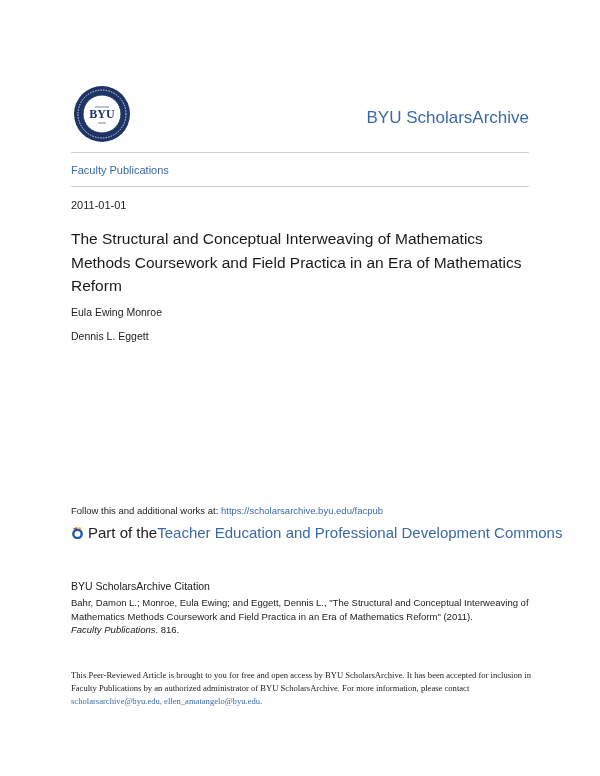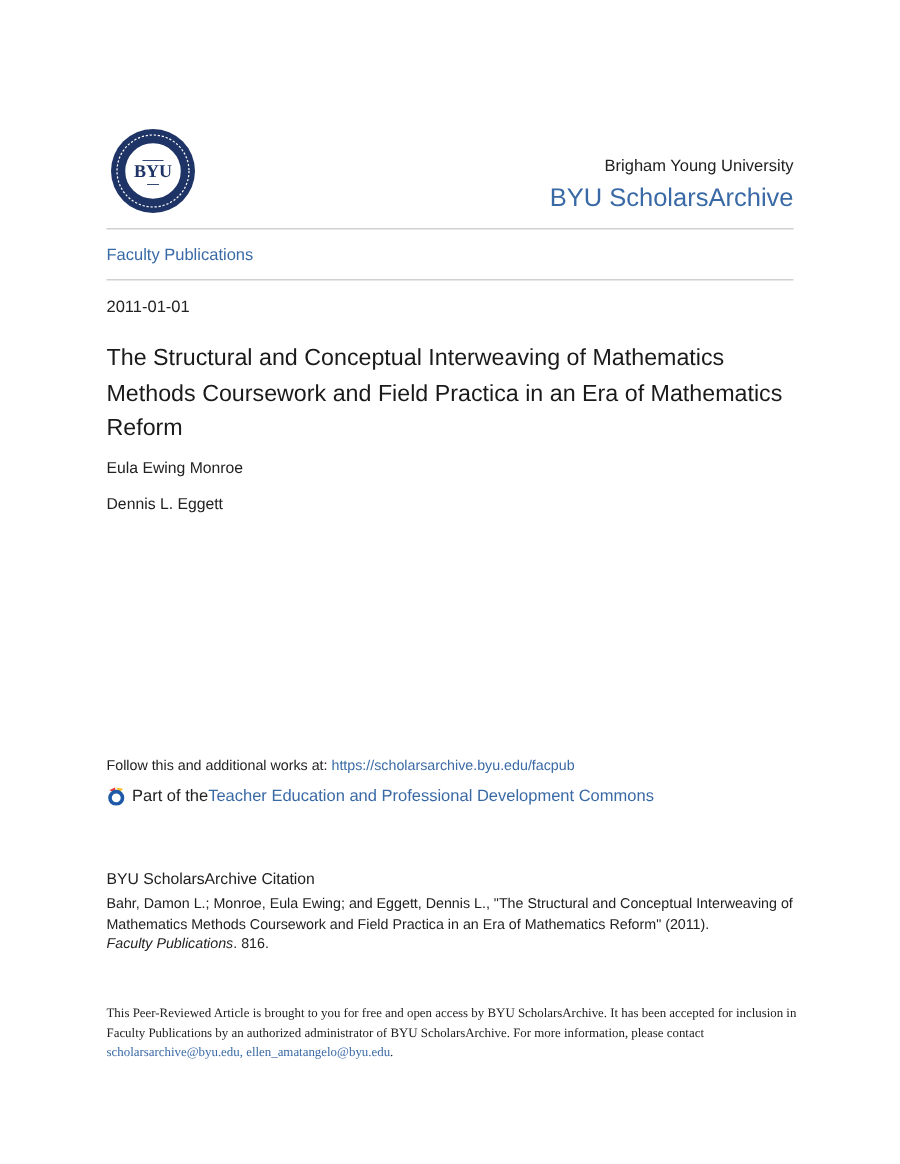--- a/index.html
+++ b/index.html
@@ -14,21 +14,21 @@
     .archive-name { font-size: 17px; color: #3a6aa6; line-height: 22px; margin-top: 3px; }
     .rule { left: 71px; width: 458px; height: 1px; background: #d0d0d0; }
     .link { color: #3a6aa6; }
     .series { left: 71px; top: 164px; font-size: 11px; color: #3a6aa6; }
     .date { left: 71px; top: 199px; font-size: 11px; color: #222; }
     .title { left: 71px; top: 227px; width: 470px; font-size: 15.5px; line-height: 23.5px; color: #1a1a1a; }
     .authors { left: 71px; top: 305px; font-size: 10.5px; line-height: 14px; }
     .author { margin-bottom: 10px; }
     .author-email { font-size: 10px; color: #333; margin-top: -1px; }
     .follow { left: 71px; top: 505px; font-size: 9.5px; color: #222; }
-    .partof { left: 71px; top: 524px; font-size: 11px; color: #222; display: flex; align-items: center; justify-content: center; }
+    .partof { left: 71px; top: 524px; font-size: 15px; color: #222; display: flex; align-items: center; justify-content: center; }
     .network-icon { width: 13px; height: 13px; margin-right: 4px; }
     .cite-head { left: 71px; top: 580px; font-size: 10.5px; color: #222; }
     .cite { left: 71px; top: 596px; width: 465px; font-size: 9.5px; line-height: 13.5px; color: #222; }
     .cite i { font-style: italic; }
     .notice { left: 71px; top: 669px; width: 465px; font-size: 8.6px; line-height: 13px; color: #222; font-family: Liberation Serif, serif; }
   </style>
 </head>
 <body>
 
 <div class="abs logo">
@@ -37,21 +37,20 @@
     <circle cx="29" cy="29" r="24" fill="none" stroke="#ffffff" stroke-width="0.8" stroke-dasharray="1.5 1.2"></circle>
     <circle cx="29" cy="29" r="19" fill="#ffffff"></circle>
     <circle cx="29" cy="29" r="19" fill="none" stroke="#1f3466" stroke-width="1"></circle>
     <text x="29" y="33" text-anchor="middle" font-family="Liberation Serif, serif" font-weight="bold" font-size="12" fill="#1f3466">BYU</text>
     <line x1="22" y1="22" x2="36" y2="22" stroke="#1f3466" stroke-width="0.6"></line>
     <line x1="25" y1="38" x2="33" y2="38" stroke="#1f3466" stroke-width="0.6"></line>
   </svg>
 </div>
 
 <div class="abs inst">
-  <div class="inst-name">Brigham Young University</div>
   <div class="archive-name">BYU ScholarsArchive</div>
 </div>
 
 <div class="abs rule" style="top:152px"></div>
 <div class="abs series">Faculty Publications</div>
 <div class="abs rule" style="top:186px"></div>
 
 <div class="abs date">2011-01-01</div>
 
 <div class="abs title">The Structural and Conceptual Interweaving of Mathematics Methods Coursework and Field Practica in an Era of Mathematics Reform</div>

